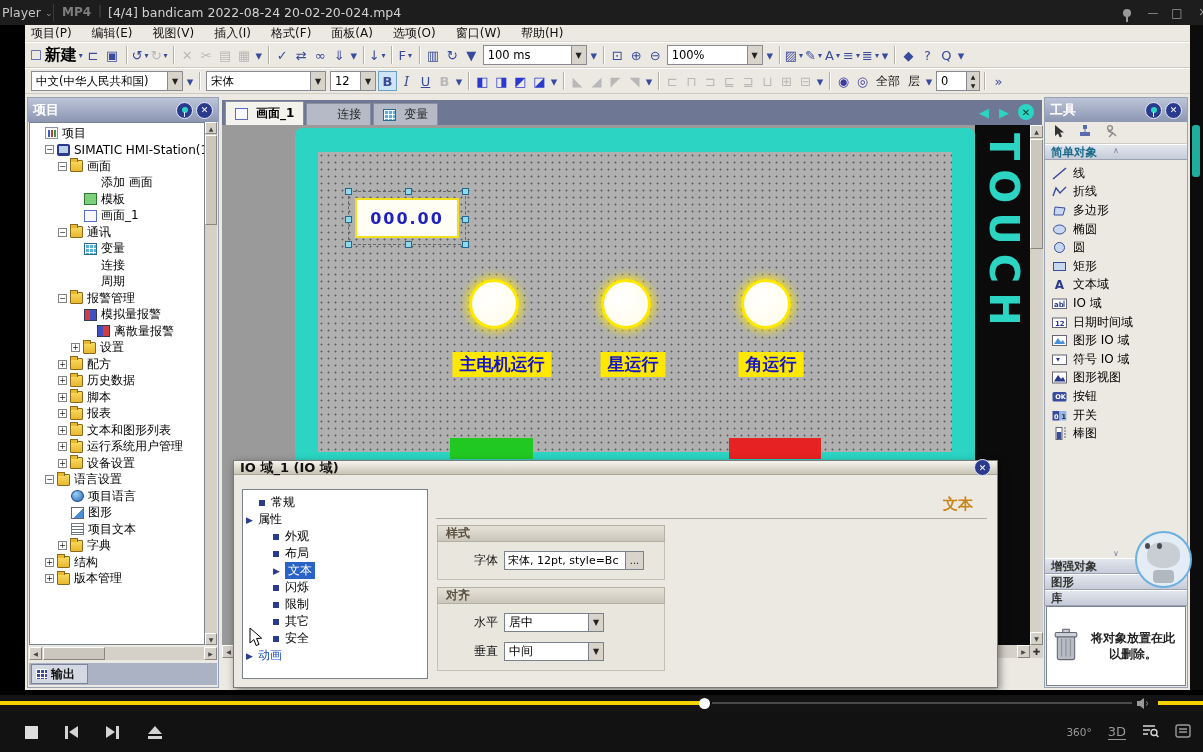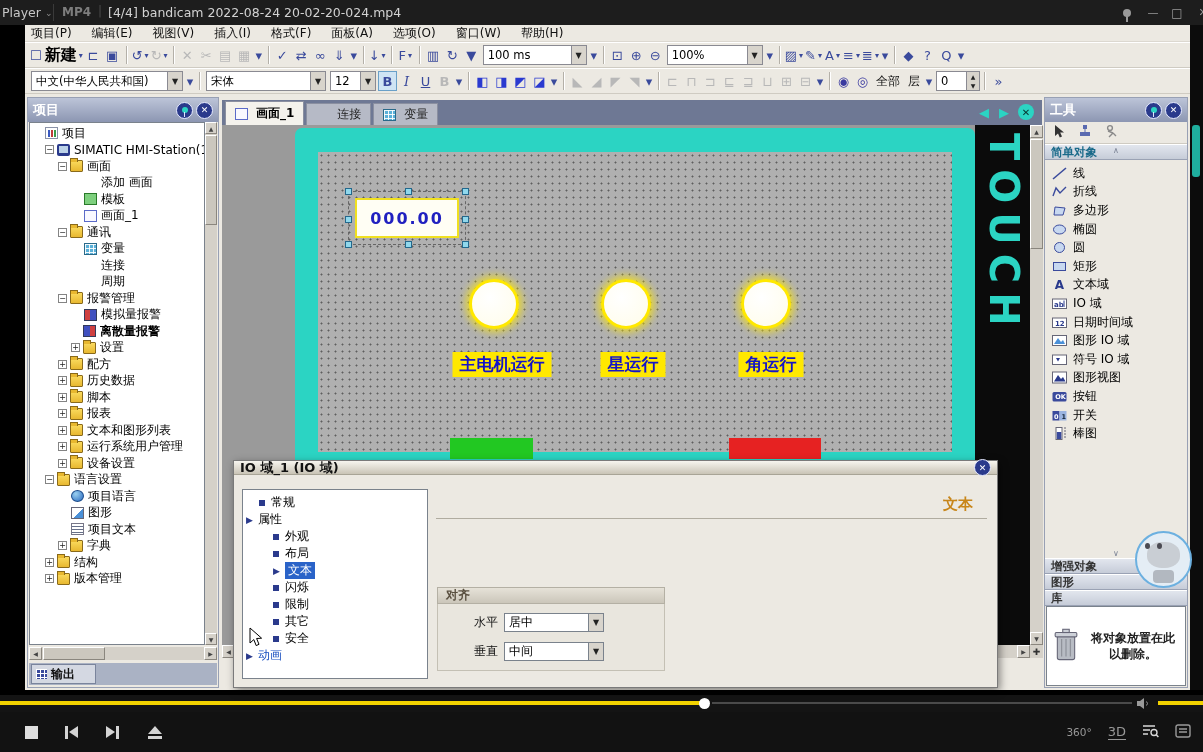--- a/index.html
+++ b/index.html
@@ -80,21 +80,21 @@
   .ti-pic{background:linear-gradient(135deg,#fff 55%,#4a90d8 55%);border:1px solid #667;}
   .ti-txt{background:#fff;border:1px solid #778;background-image:repeating-linear-gradient(#66708a 0 1px,transparent 1px 3px);background-origin:content-box;padding:2px;}
 
   
   .sbar{background:#d5d1c9;position:absolute;}
   .sarrbox{position:absolute;background:#d5d1c9;border:1px solid;border-color:#fff #8a867e #8a867e #fff;display:flex;align-items:center;justify-content:center;font-size:6px;color:#444;}
   .sthumb{position:absolute;background:#cbc7be;border:1px solid;border-color:#fff #8a867e #8a867e #fff;}
   #pp-vscroll{right:1px;top:24px;width:12px;bottom:42px;}
   #pp-hscroll{left:1px;right:1px;bottom:27px;height:13px;}
   .outbar{position:absolute;left:1px;right:1px;bottom:2px;height:22px;background:#aab2c4;display:flex;align-items:center;}
-  .outtab{height:20px;margin-left:2px;background:#d4d8e2;border:1px solid #7a849c;display:flex;align-items:center;gap:4px;padding:0 20px 0 4px;font-size:12px;font-weight:bold;color:#111;}
+  .outtab{height:20px;margin-left:2px;background:#d4d8e2;border:1px solid #7a849c;display:flex;align-items:center;gap:4px;padding:0 12px 0 4px;font-size:12px;font-weight:bold;color:#111;}
   .outicon{width:11px;height:10px;background:#3a4a9c;background-image:linear-gradient(#fff 1px,transparent 1px),linear-gradient(90deg,#fff 1px,transparent 1px);background-size:4px 4px;}
 
   
   #tabrow{position:absolute;left:222px;top:100px;width:820px;height:25px;background:#6e7894;display:flex;align-items:flex-end;padding-left:3px;}
   .tab{height:22px;display:flex;align-items:center;gap:4px;padding:0 9px;font-size:12px;background:#b6bac6;border:1px solid #8a8fa0;border-bottom:none;margin-right:2px;color:#222;}
   .tab.active{background:#f4f2ec;font-weight:bold;height:24px;color:#000;}
   .cnav{position:absolute;top:5px;color:#2bd4c3;font-size:13px;font-weight:bold;}
   .cnavx{position:absolute;top:4px;width:16px;height:16px;border-radius:50%;background:#2bd4c3;color:#06322c;font-size:10px;font-weight:bold;display:flex;align-items:center;justify-content:center;}
 
   #canvas{position:absolute;left:222px;top:125px;width:808px;height:520px;background:#9a9a9a;overflow:hidden;}
@@ -545,21 +545,21 @@
         <div class="trow" style="padding-left: 28px;">
           <span class="exp">−</span>
           <span class="ti ti-folder"></span>
           <span class="tlabel">报警管理</span>
         </div>
         <div class="trow" style="padding-left: 41px;">
           <span class="expsp"></span>
           <span class="ti ti-alarm-a"></span>
           <span class="tlabel">模拟量报警</span>
         </div>
-        <div class="trow" style="padding-left: 40px; font-weight: bold;">
+        <div class="trow" style="padding-left: 54px;">
           <span class="expsp"></span>
           <span class="ti ti-alarm-d"></span>
           <span class="tlabel">离散量报警</span>
         </div>
         <div class="trow" style="padding-left: 41px;">
           <span class="exp">+</span>
           <span class="ti ti-folder"></span>
           <span class="tlabel">设置</span>
         </div>
         <div class="trow" style="padding-left: 28px;">
@@ -754,20 +754,30 @@
           <span class="dlabel">安全</span>
         </div>
         <div class="drow group dacc">
           <span class="darr">▶</span>
           <span class="dlabel">动画</span>
         </div>
       </div>
     <div class="dright">
       <span class="dtitle">文本</span>
       <div class="drule"></div>
+      <div class="dgroup g-style">
+        <div class="ghead">样式</div>
+        <div class="gbody">
+          <div class="grow">
+            <span class="glabel">字体</span>
+            <span class="finput">宋体, 12pt, style=Bc</span>
+            <span class="fbtn">...</span>
+          </div>
+        </div>
+      </div>
       <div class="dgroup g-align">
         <div class="ghead">对齐</div>
         <div class="gbody">
           <div class="grow">
             <span class="glabel">水平</span>
             <span class="dcombo">
               <span>居中</span>
               <span class="cb">▼</span>
             </span>
           </div>

